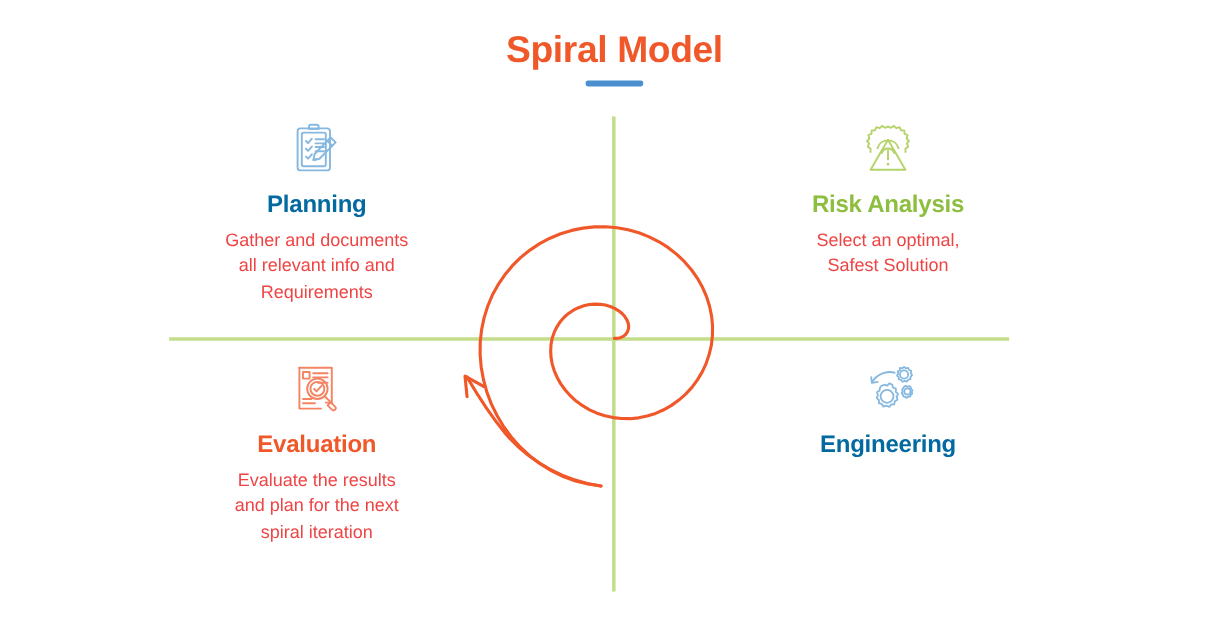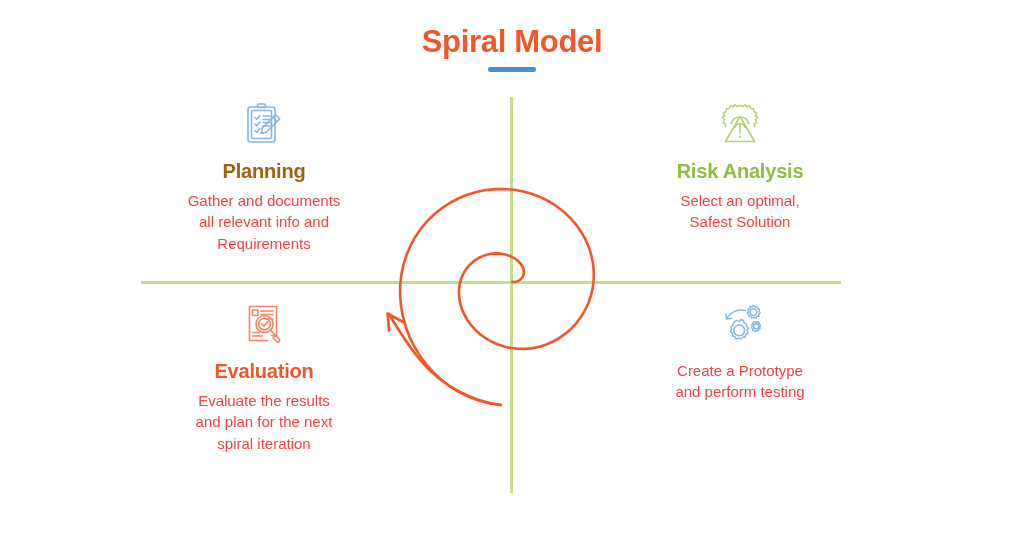--- a/index.html
+++ b/index.html
@@ -90,21 +90,21 @@
     margin-bottom: 7px;
     letter-spacing: -0.2px;
   }
   .quad-desc {
     font-size: 15px;
     line-height: 1.43;
     color: #ef4444;
     white-space: pre-line;
   }
 
-  .c-blue   { color: #a16207; }
+  .c-blue   { color: #0369a1; }
   .c-green  { color: #8DBE3F; }
   .c-orange { color: #F0582A; }
 
   
   .logo {
     position: absolute;
     left: 946px;
     top: 497px;
     display: flex;
     gap: 4px;
@@ -226,22 +226,21 @@
         <path d="M33.0 5.5 l1.9 0.4 l1.5 -1.2 l1.5 1.2 l1.9 -0.4 l0.7 1.8 l1.8 0.8 l-0.3 1.9 l1.1 1.6 l-1.3 1.4 l-0.1 1.9 l-1.9 0.5 l-1.1 1.6 l-1.8 -0.6 l-1.8 0.7 l-1.2 -1.5 l-1.9 -0.4 l-0.1 -1.9 l-1.4 -1.3 l1.0 -1.7 l-0.4 -1.9 l1.8 -0.7 z"></path>
         <circle cx="36.4" cy="11.1" r="3.4"></circle>
 
         <path d="M36.6 21.0 l1.5 -0.4 l1.3 0.9 l1.3 -0.8 l1.3 0.9 l0.2 1.6 l1.2 1.0 l-0.6 1.5 l0.4 1.5 l-1.3 0.9 l-0.5 1.5 l-1.6 0.0 l-1.2 1.0 l-1.3 -0.9 l-1.5 -0.3 l-0.3 -1.6 l-1.1 -1.1 l0.7 -1.4 l-0.3 -1.5 z"></path>
         <circle cx="39.2" cy="25.3" r="2.6"></circle>
 
         <path d="M9.5 17.8 C 13.5 11.0 21.5 7.6 28.6 9.6"></path>
         <path d="M9.0 13.3 l0.6 4.8 l4.8 -0.9"></path>
       </svg>
     </div>
-    <div class="quad-desc">Create a Prototype
-and perform testing</div>
+    <div class="quad-title c-blue">Engineering</div>
   </div>
 
   <div class="logo">
     <svg class="logo-tile" viewBox="0 0 26 28">
       <path d="M2 2 h22 v13 a11 13 0 0 1 -22 0 z" fill="#3C8FD4"></path>
       <circle cx="13" cy="11" r="3.1" fill="#ffffff"></circle>
       <rect x="11.9" y="13.5" width="2.2" height="7" rx="1.1" fill="#ffffff"></rect>
     </svg>
     <svg class="logo-tile" viewBox="0 0 26 28">
       <path d="M2 26 C 0 12 8 2 24 2 C 26 16 18 26 2 26 z" fill="#8DC63F"></path>

